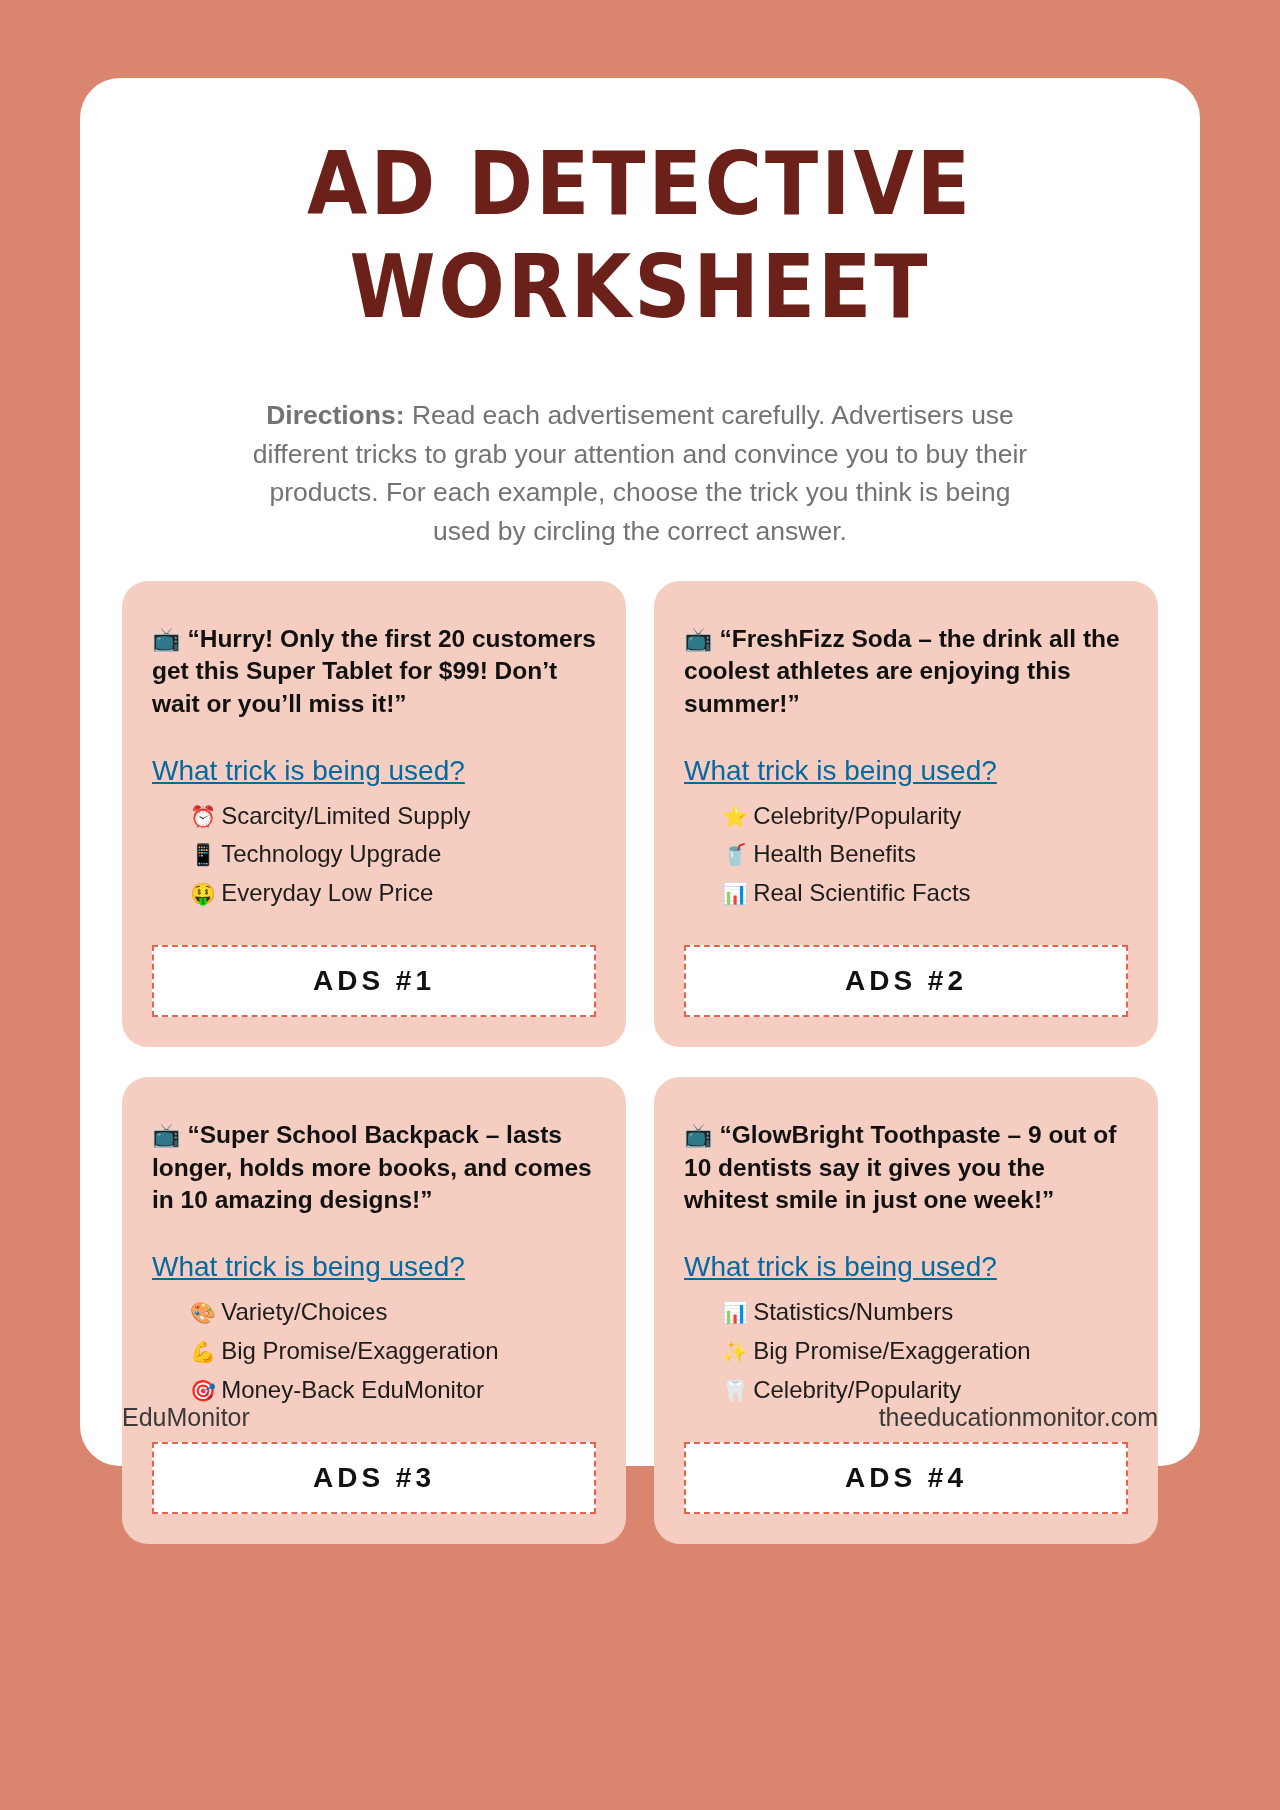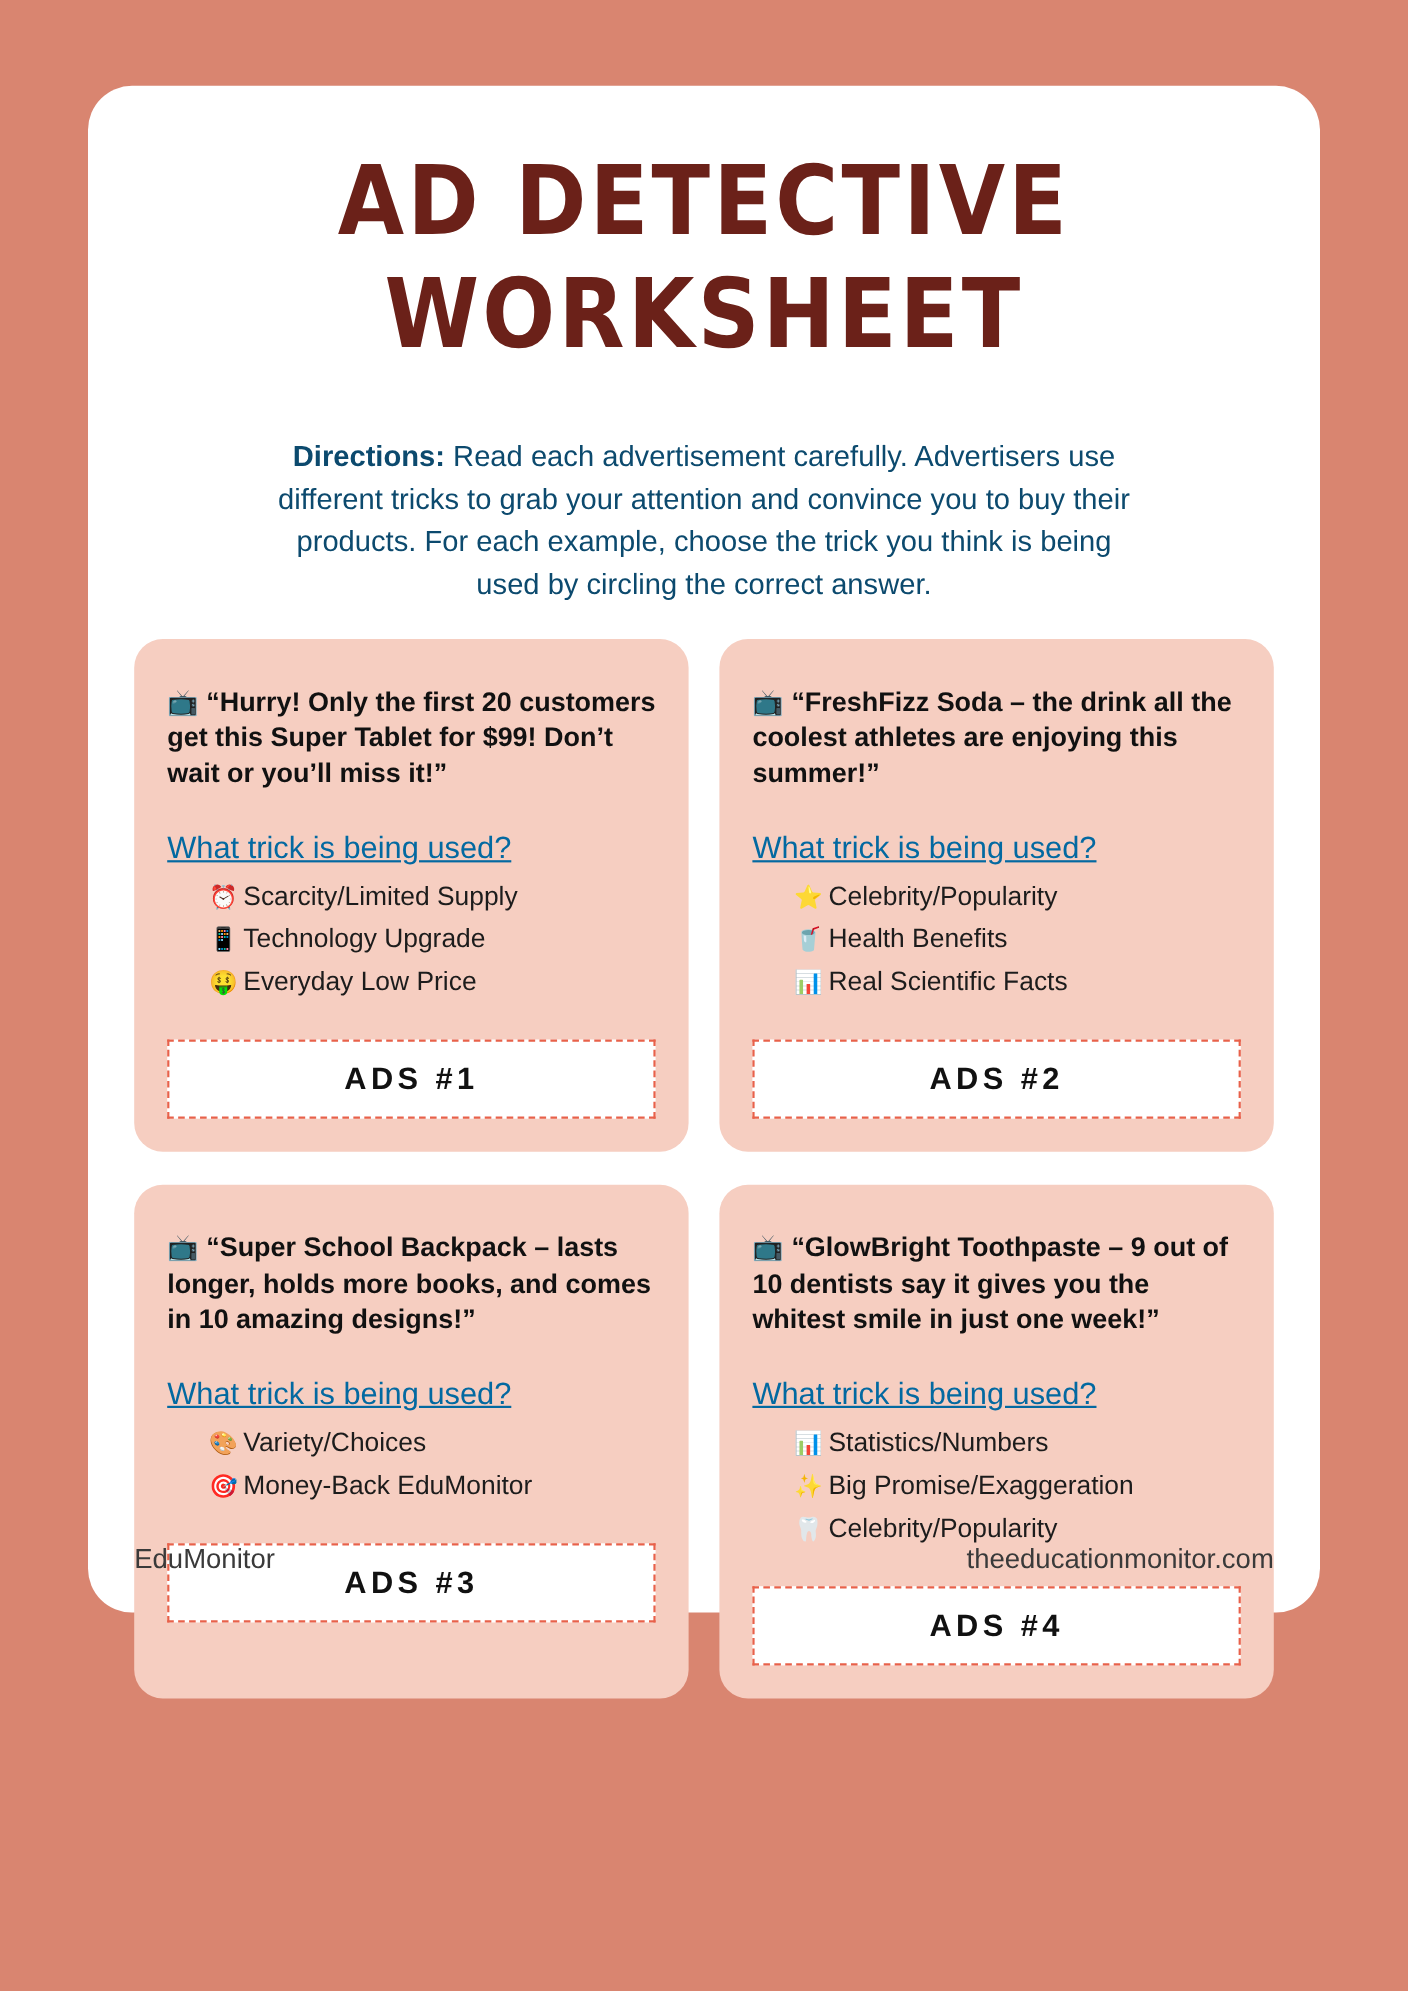--- a/index.html
+++ b/index.html
@@ -34,21 +34,21 @@
     letter-spacing: 3px;
     padding-top: 48px;
     transform: scaleY(1.12);
     transform-origin: top center;
   }
   .title-line { display: block; }
 
   
   .directions {
     text-align: center;
-    color: #0c4a6e;
+    color: #737373;
     font-size: 26.5px;
     line-height: 1.46;
     width: 800px;
     margin: 86px auto 0 auto;
     font-weight: 300;
   }
   .directions b { font-weight: bold; }
 
   
   .cards {
@@ -155,20 +155,21 @@
           <li class="option"><span class="opt-icon">🥤</span><span>Health Benefits</span></li>
           <li class="option"><span class="opt-icon">📊</span><span>Real Scientific Facts</span></li>
         </ul>
         <div class="answer-box">ADS #2</div>
       </div>
       <div class="card">
         <div class="ad-quote"><span class="tv-icon">📺</span> <span>“Super School Backpack – lasts longer, holds more books, and comes in 10 amazing designs!”</span></div>
         <div class="question">What trick is being used?</div>
         <ul class="options">
           <li class="option"><span class="opt-icon">🎨</span><span>Variety/Choices</span></li>
+          <li class="option"><span class="opt-icon">💪</span><span>Big Promise/Exaggeration</span></li>
           <li class="option"><span class="opt-icon">🎯</span><span>Money-Back EduMonitor</span></li>
         </ul>
         <div class="answer-box">ADS #3</div>
       </div>
       <div class="card">
         <div class="ad-quote"><span class="tv-icon">📺</span> <span>“GlowBright Toothpaste – 9 out of 10 dentists say it gives you the whitest smile in just one week!”</span></div>
         <div class="question">What trick is being used?</div>
         <ul class="options">
           <li class="option"><span class="opt-icon">📊</span><span>Statistics/Numbers</span></li>
           <li class="option"><span class="opt-icon">✨</span><span>Big Promise/Exaggeration</span></li>

